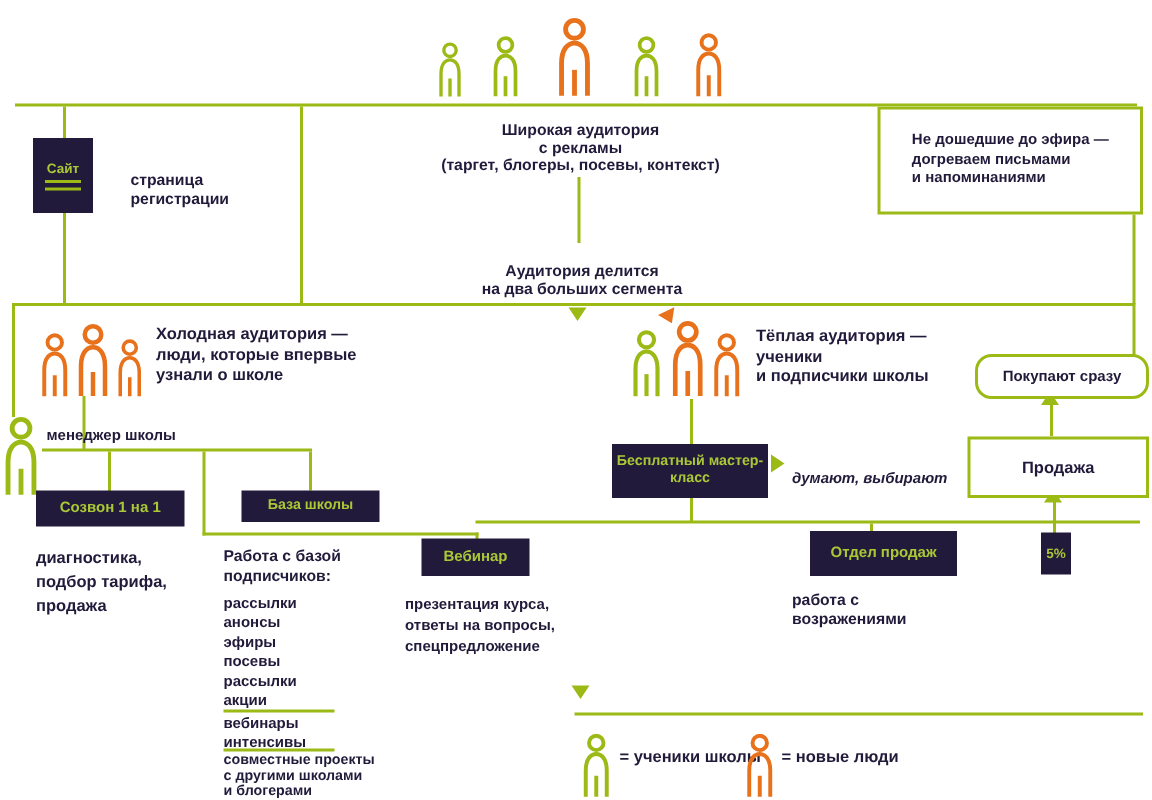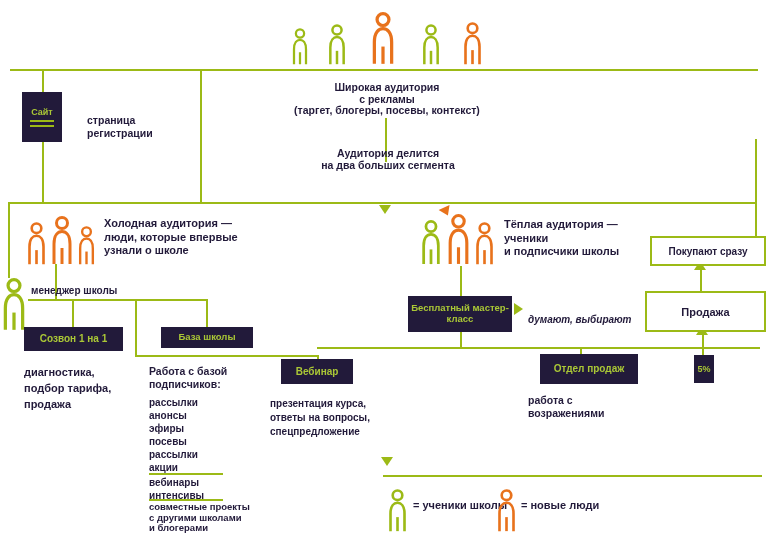--- a/index.html
+++ b/index.html
@@ -112,22 +112,29 @@
     <div>Широкая аудитория</div>
     <div>с рекламы</div>
     <div>(таргет, блогеры, посевы, контекст)</div>
   </div>
 
   <div class="t" style="left:87px;top:114px;font-size:10.5px;line-height:12.5px;">
     <div>страница</div>
     <div>регистрации</div>
   </div>
 
-
-  <div class="t tc" style="left:288px;top:147px;width:200px;font-size:10.5px;line-height:12px;">
+  <div class="bb" style="left:585px;top:71px;width:173px;height:68px;font-size:10px;">
+    <div style="text-align:left;line-height:12.5px;padding:0 6px;">
+      <div>Не дошедшие до эфира —</div>
+      <div>догреваем письмами</div>
+      <div>и напоминаниями</div>
+    </div>
+  </div>
+
+  <div class="t tc" style="left:288px;top:175px;width:200px;font-size:10.5px;line-height:12px;">
     <div>Аудитория делится</div>
     <div>на два больших сегмента</div>
   </div>
 
   <div class="person" style="left:26px;top:222px;color:var(--orange);">
     <svg width="21" height="44" viewBox="0 0 24 50" fill="none" stroke="currentColor" stroke-width="3">
         <circle cx="12" cy="7" r="5.5"></circle>
         <path d="M4 48 V28 C4 19 8 15.5 12 15.5 C16 15.5 20 19 20 28 V48"></path>
         <path d="M12 32 V48"></path>
       </svg>
@@ -172,21 +179,21 @@
         <path d="M4 48 V28 C4 19 8 15.5 12 15.5 C16 15.5 20 19 20 28 V48"></path>
         <path d="M12 32 V48"></path>
       </svg>
   </div>
   <div class="t" style="left:504px;top:218px;font-size:11px;line-height:13.5px;">
     <div>Тёплая аудитория —</div>
     <div>ученики</div>
     <div>и подписчики школы</div>
   </div>
 
-  <div class="bb" style="left:650px;top:236px;width:112px;height:26px;font-size:10px;">
+  <div class="bb" style="left:650px;top:236px;width:112px;height:26px;font-size:10px;border-radius:11px;">
     <span>Покупают сразу</span>
   </div>
   <div class="bb" style="left:645px;top:291px;width:117px;height:37px;font-size:11px;">
     <span>Продажа</span>
   </div>
 
   <div class="db" style="left:408px;top:296px;width:104px;height:36px;font-size:9.5px;">
     <div>
       <div>Бесплатный мастер-</div>
       <div>класс</div>

